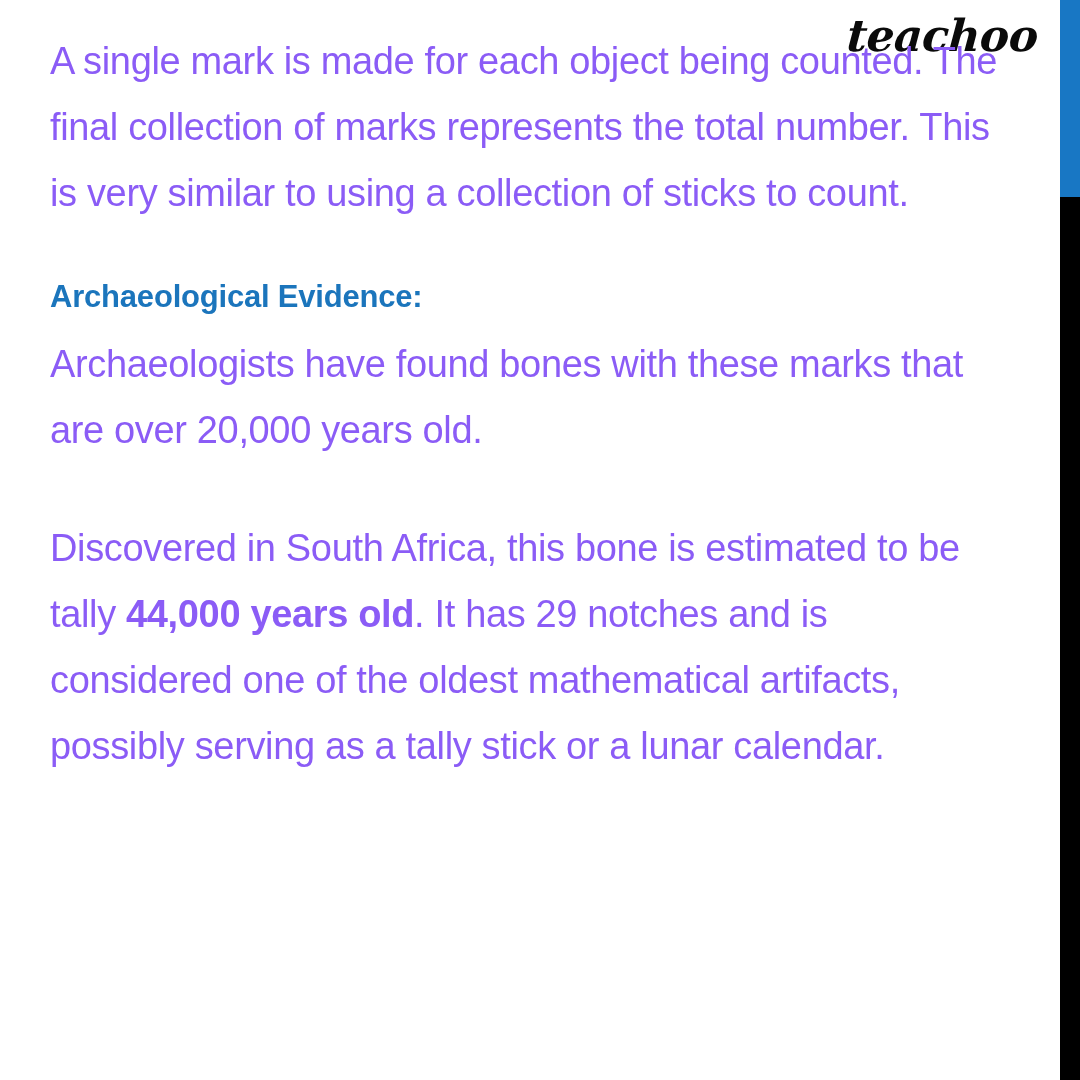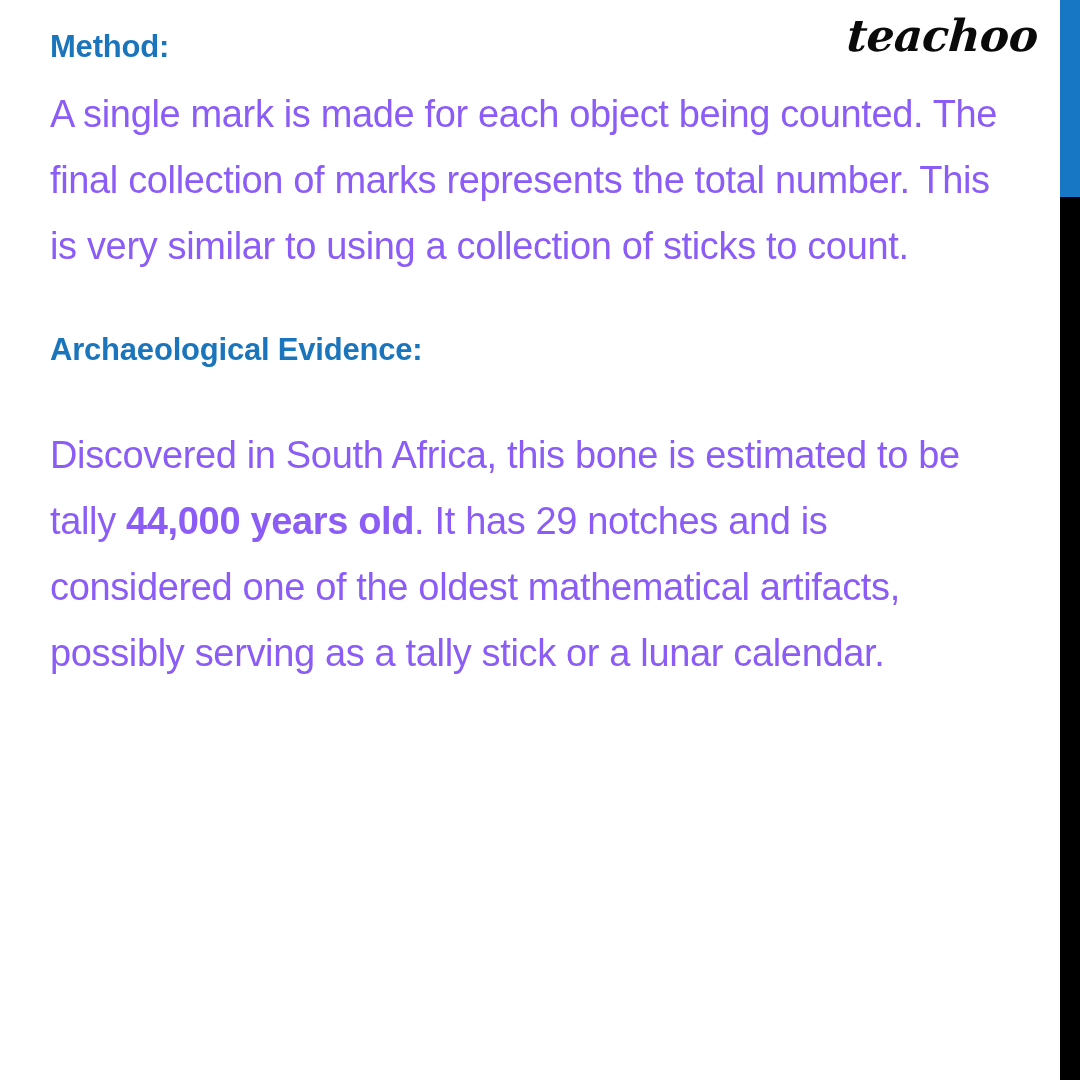--- a/index.html
+++ b/index.html
@@ -109,26 +109,26 @@
   <div class="edge-bar">
     <div class="edge-bar-blue"></div>
     <div class="edge-bar-black"></div>
   </div>
 
   <div class="brand-logo">teachoo</div>
 
   <div class="content">
 
     <div class="section sec-method">
-      <h2 class="section-heading">Method:</h2>
       <p class="section-body"><span>A single mark is made for each object being counted. The final collection of marks represents the total number. This is very similar to using a collection of sticks to count.</span></p>
     </div>
 
     <div class="section sec-evidence">
       <h2 class="section-heading">Archaeological Evidence:</h2>
+      <p class="section-body"><span>Archaeologists have found bones with these marks that are over 20,000 years old.</span></p>
     </div>
 
     <div class="section sec-lebombo">
       <p class="section-body"><span>Discovered in South Africa, this bone is estimated to be tally </span><b>44,000 years old</b><span>. It has 29 notches and is considered one of the oldest mathematical artifacts, possibly serving as a tally stick or a lunar calendar.</span></p>
     </div>
 
   </div>
 </div>
 
 </body></html>

